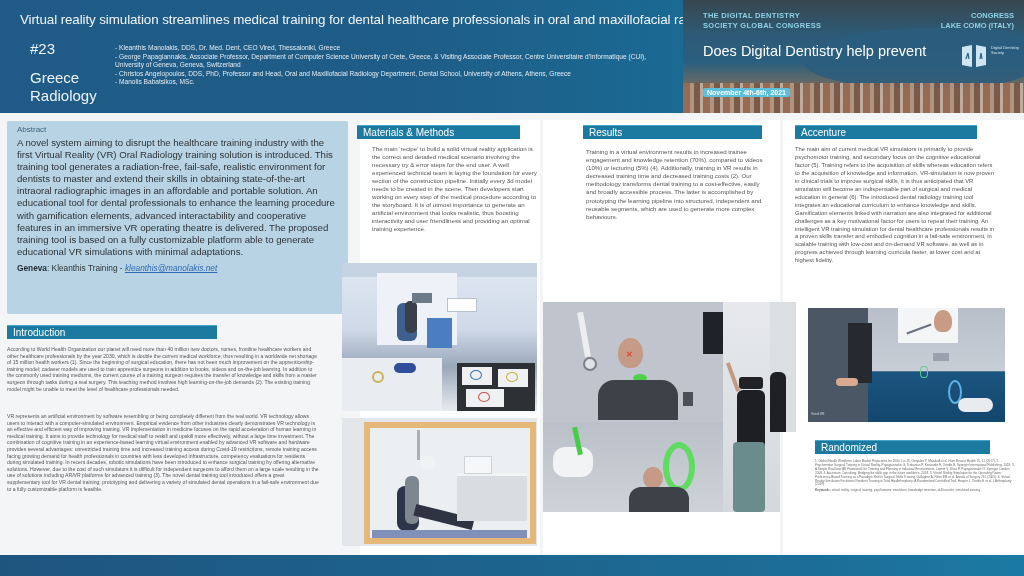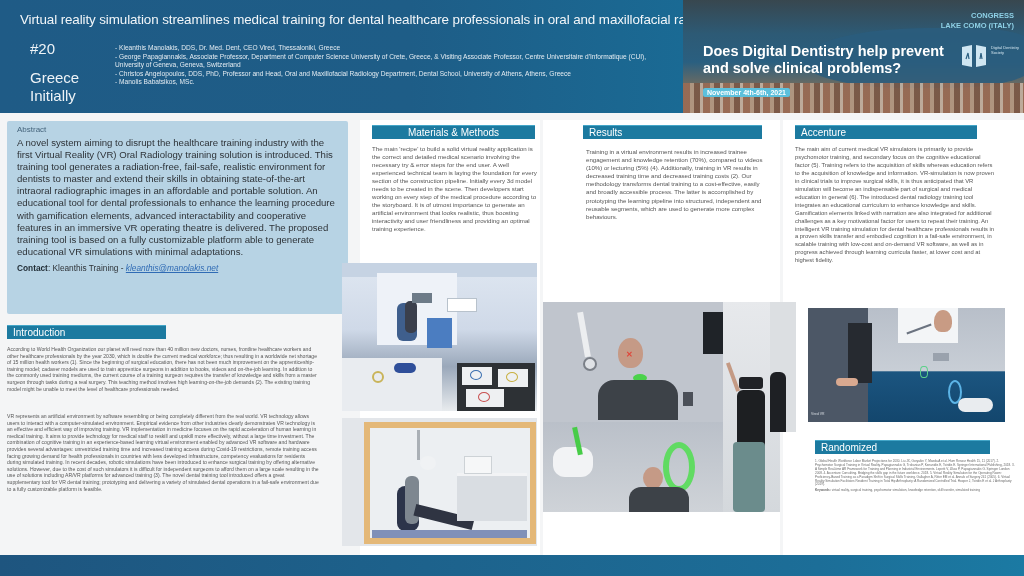--- a/index.html
+++ b/index.html
@@ -15,21 +15,21 @@
   .authors { position: absolute; left: 115px; top: 44px; width: 560px; }
   .authors div { font-size: 6.6px; color: #e4ecf2; line-height: 8.2px; margin-bottom: 0.5px; }
 
   .banner { position: absolute; left: 683px; top: 0; width: 341px; height: 113px; overflow: hidden;
     background: linear-gradient(180deg, #38474f 0%, #2d5a75 30%, #2a5f80 55%, #6b6b62 75%, #8a6550 100%); }
   .banner .lake { position: absolute; left: 120px; top: 28px; width: 230px; height: 60px; background: #2a5d7e; border-radius: 60% 30% 40% 50%; opacity: 0.85; }
   .banner .town { position: absolute; left: 0; bottom: 0; width: 100%; height: 30px;
     background: repeating-linear-gradient(90deg, #9a6b54 0 7px, #b59a84 7px 11px, #7b5846 11px 17px, #c4b2a2 17px 20px); opacity: 0.9; }
   .banner .org { position: absolute; left: 20px; top: 11px; font-size: 7.5px; font-weight: bold; color: #8ed0e6; line-height: 10px; letter-spacing: 0.3px; }
   .banner .loc { position: absolute; right: 10px; top: 11px; font-size: 7.5px; font-weight: bold; color: #8ed0e6; line-height: 10px; text-align: right; }
-  .banner .q { position: absolute; left: 20px; top: 43px; font-size: 14.5px; font-weight: bold; color: #ffffff; line-height: 17px; }
+  .banner .q { position: absolute; left: 20px; top: 43px; font-size: 14.5px; font-weight: normal; color: #ffffff; line-height: 17px; }
   .banner .date { position: absolute; left: 20px; top: 88px; font-size: 7px; font-weight: bold; color: #fff; background: #5cc0dc; padding: 1px 4px; border-radius: 2px; }
   .banner .logo { position: absolute; left: 277px; top: 43px; width: 28px; height: 26px; }
   .banner .logotext { position: absolute; left: 308px; top: 45px; font-size: 4px; color: #cfe3ee; line-height: 5px; }
 
   
   .sec-h { position: absolute; height: 14px; background: #1c7aa0; border-top: 1px solid #44a6c8; color: #fff; font-size: 10px; padding: 1px 6px; }
 
   .abstract { position: absolute; left: 7px; top: 121px; width: 341px; height: 193px; background: #b7d3e4; border-radius: 2px; padding: 4px 10px; }
   .abstract .lbl { font-size: 8px; color: #46657c; margin-bottom: 3px; }
   .abstract .body { font-size: 9.6px; color: #2e3338; line-height: 12.1px; }
@@ -44,68 +44,71 @@
   .refs { position: absolute; left: 815px; top: 460px; width: 200px; font-size: 3.1px; line-height: 3.9px; color: #6a6a6a; }
 
   .footer { position: absolute; left: 0; top: 555px; width: 1024px; height: 21px; background: linear-gradient(90deg, #1e557f, #1c6e98 80%, #1b7aa3); }
   .white-panel { position: absolute; background: #ffffff; }
 </style>
 </head>
 <body>
 
 <div class="header">
   <div class="title">Virtual reality simulation streamlines medical training for dental healthcare professionals in oral and maxillofacial radiology</div>
-  <div class="num">#20</div>
+  <div class="num">#23</div>
   <div class="cat">
     <div>Greece</div>
-    <div>Initially</div>
+    <div>Radiology</div>
   </div>
   <div class="authors">
     <div>- Kleanthis Manolakis, DDS, Dr. Med. Dent, CEO Vired, Thessaloniki, Greece</div>
     <div>- George Papagiannakis, Associate Professor, Department of Computer Science University of Crete, Greece, &amp; Visiting Associate Professor, Centre Universitaire d'Informatique (CUI), University of Geneva, Geneva, Switzerland</div>
     <div>- Christos Angelopoulos, DDS, PhD, Professor and Head, Oral and Maxillofacial Radiology Department, Dental School, University of Athens, Athens, Greece</div>
     <div>- Manolis Babatsikos, MSc.</div>
   </div>
 </div>
 
 <div class="banner">
   <div class="lake"></div>
   <div class="town"></div>
+  <div class="org">
+    <div>THE DIGITAL DENTISTRY</div>
+    <div>SOCIETY GLOBAL CONGRESS</div>
+  </div>
   <div class="loc">
     <div>CONGRESS</div>
     <div>LAKE COMO (ITALY)</div>
   </div>
   <div class="q">
     <div>Does Digital Dentistry help prevent</div>
-    <div>and solve clinical problems?</div>
   </div>
   <div class="date">November 4th-6th, 2021</div>
   <svg class="logo" viewBox="0 0 28 26">
     <path d="M2 4 L12 2 L12 24 L2 22 Z" fill="#cfe6f2"></path>
     <path d="M16 2 L26 4 L26 22 L16 24 Z" fill="#cfe6f2"></path>
     <path d="M6 16 L8 10 L9 16" stroke="#2a5f80" stroke-width="1.2" fill="none"></path>
     <path d="M20 16 L21 10 L22 16" stroke="#2a5f80" stroke-width="1.2" fill="none"></path>
   </svg>
   <div class="logotext" style="width:28px;">Digital Dentistry Society</div>
 </div>
 
 <div class="abstract">
   <div class="lbl">Abstract</div>
   <div class="body">A novel system aiming to disrupt the healthcare training industry with the first Virtual Reality (VR) Oral Radiology training solution is introduced. This training tool generates a radiation-free, fail-safe, realistic environment for dentists to master and extend their skills in obtaining state-of-the-art intraoral radiographic images in an affordable and portable solution. An educational tool for dental professionals to enhance the learning procedure with gamification elements, advanced interactability and cooperative features in an immersive VR operating theatre is delivered. The proposed training tool is based on a fully customizable platform able to generate educational VR simulations with minimal adaptations.</div>
   <div class="contact">
-    <b>Contact</b><span>: Kleanthis Training - </span><span class="email">kleanthis@manolakis.net</span>
-  </div>
-</div>
-
-<div class="sec-h" style="left:7px; top:325px; width:159px;">Introduction</div>
+    <b>Geneva</b><span>: Kleanthis Training - </span><span class="email">kleanthis@manolakis.net</span>
+  </div>
+</div>
+
+<div class="sec-h" style="left:7px; top:325px; width:210px;">Introduction</div>
 <div class="txt intro-txt" style="left:7px; top:346px; width:312px;">According to World Health Organization our planet will need more than 40 million new doctors, nurses, frontline healthcare workers and other healthcare professionals by the year 2030, which is double the current medical workforce; thus resulting in a worldwide net shortage of 15 million health workers (1). Since the beginning of surgical education, there has not been much improvement on the apprenticeship-training model; cadaver models are used to train apprentice surgeons in addition to books, videos and on-the-job learning. In addition to the commonly used training mediums, the current course of a training surgeon requires the transfer of knowledge and skills from a master surgeon through tasks during a real surgery. This teaching method involves high learning-on-the-job demands (2). The existing training model might be unable to meet the level of healthcare professionals needed.</div>
 <div class="txt intro-txt" style="left:7px; top:413px; width:312px;">VR represents an artificial environment by software resembling or being completely different from the real world. VR technology allows users to interact with a computer-simulated environment. Empirical evidence from other industries clearly demonstrates VR technology is an effective and efficient way of improving training. VR implementation in medicine focuses on the rapid acceleration of human learning in medical training. It aims to provide technology for medical staff to reskill and upskill more effectively, without a large time investment. The combination of cognitive training in an experience-based learning virtual environment enabled by advanced VR software and hardware provides several advantages: unrestricted training time and increased training access during Covid-19 restrictions, remote training access facing growing demand for health professionals in countries with less developed infrastructure, competency evaluations for residents during simulated training. In recent decades, robotic simulations have been introduced to enhance surgical training by offering alternative solutions. However, due to the cost of such simulators it is difficult for independent surgeons to afford them on a large scale resulting in the use of solutions including AR/VR platforms for advanced training (3). The novel dental training tool introduced offers a great supplementary tool for VR dental training; prototyping and delivering a variety of simulated dental operations in a fail-safe environment due to a fully customizable platform is feasible.</div>
 
 <div class="white-panel" style="left:360px; top:120px; width:180px; height:435px;"></div>
-<div class="sec-h" style="left:372px; top:125px; width:163px;text-align:center;">Materials &amp; Methods</div>
+<div class="sec-h" style="left:357px; top:125px; width:163px;">Materials &amp; Methods</div>
 <div class="txt" style="left:372px; top:145px; width:165px; font-size:6.15px; line-height:8.0px;">The main 'recipe' to build a solid virtual reality application is the correct and detailed medical scenario involving the necessary try &amp; error steps for the end user. A well experienced technical team is laying the foundation for every section of the construction pipeline. Initially every 3d model needs to be created in the scene. Then developers start working on every step of the medical procedure according to the storyboard. It is of utmost importance to generate an artificial environment that looks realistic, thus boosting interactivity and user friendliness and providing an optimal training experience.</div>
 
 <div class="img" style="left:342px; top:263px; width:195px; height:148px; background:linear-gradient(180deg,#dfe7f1 0%,#cfd9e8 45%,#9aa8ba 70%,#e8ebee 100%);">
   <div style="position:absolute; left:0; top:0; width:100%; height:14px; background:#c6d3e3;"></div>
   <div style="position:absolute; left:35px; top:10px; width:80px; height:72px; background:#eef2f8;"></div>
   <div style="position:absolute; left:55px; top:40px; width:20px; height:38px; background:#3f5f8d; border-radius:6px;"></div>
   <div style="position:absolute; left:63px; top:38px; width:12px; height:32px; background:#3a3f4c; border-radius:5px;"></div>
   <div style="position:absolute; left:85px; top:55px; width:25px; height:30px; background:#4b7dc1;"></div>
   <div style="position:absolute; left:70px; top:30px; width:20px; height:10px; background:#6d7b88;"></div>
   <div style="position:absolute; left:105px; top:35px; width:30px; height:14px; background:#fff; border:1px solid #b8c2cc;"></div>

